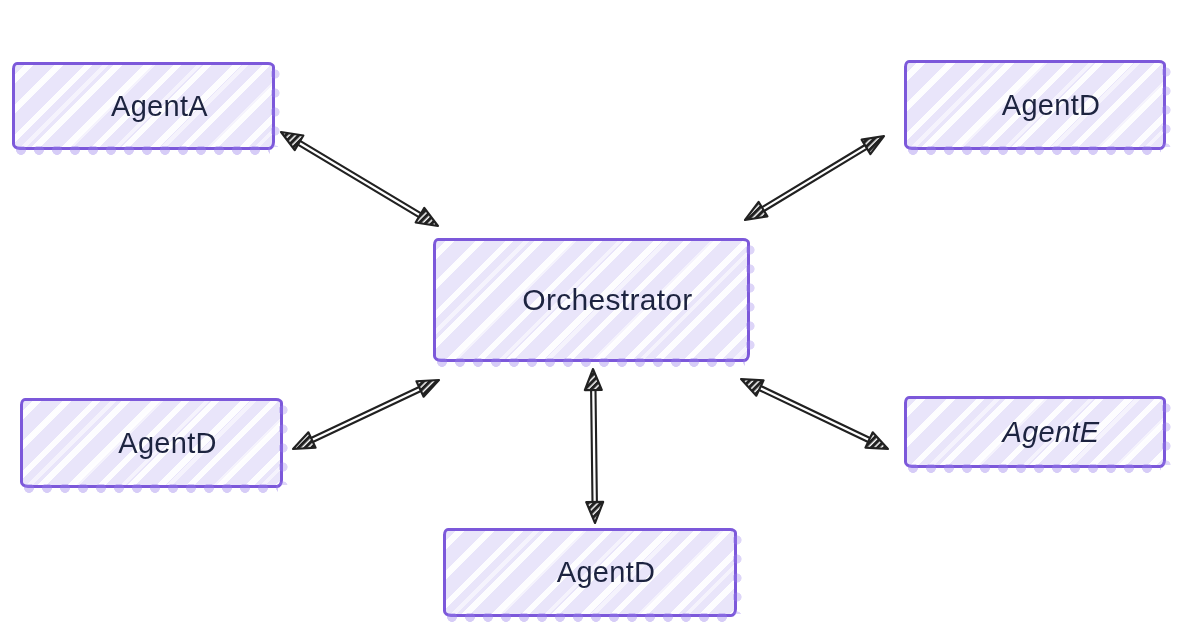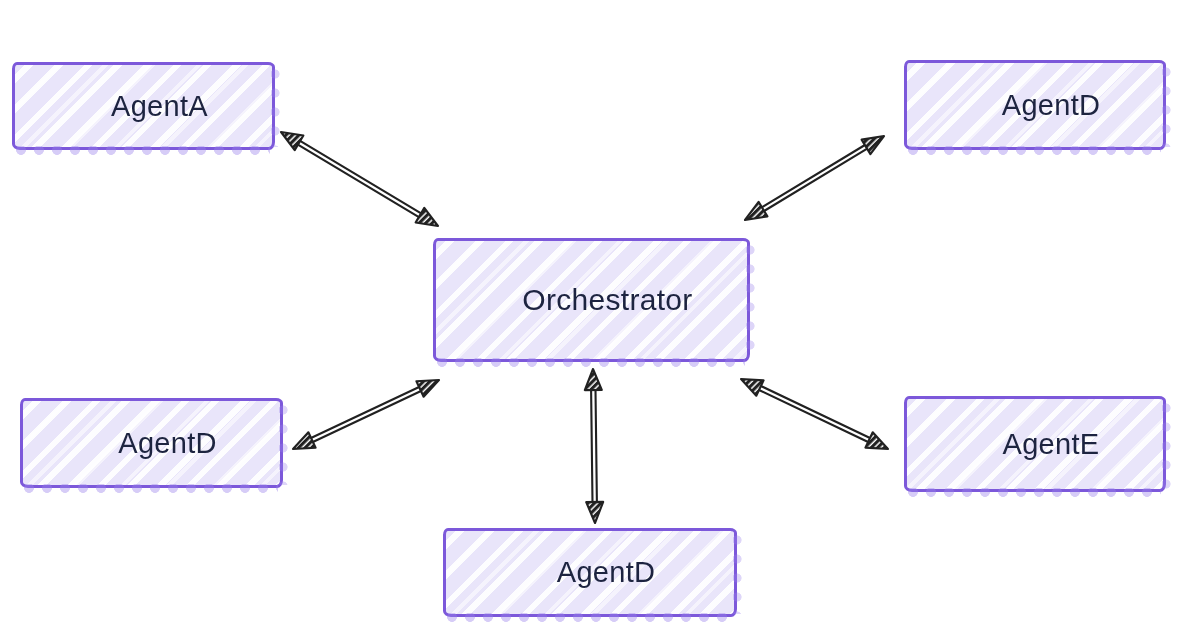--- a/index.html
+++ b/index.html
@@ -98,21 +98,21 @@
   </div>
 
   <div class="node" id="node-orchestrator" style="left:433px; top:238px; width:317px; height:124px;">
     <span class="label">Orchestrator</span>
   </div>
 
   <div class="node" id="node-agent-d" style="left:20px; top:398px; width:263px; height:90px;">
     <span class="label">AgentD</span>
   </div>
 
-  <div class="node" id="node-agent-e" style="left:904px; top:396px; width:262px; height:96px;">
+  <div class="node" id="node-agent-e" style="left:904px; top:396px; width:262px; height:72px;font-style:italic;">
     <span class="label">AgentE</span>
   </div>
 
   <div class="node" id="node-agent-b" style="left:443px; top:528px; width:294px; height:89px;">
     <span class="label">AgentD</span>
   </div>
 
   <svg id="arrows" width="1178" height="633" viewBox="0 0 1178 633" xmlns="http://www.w3.org/2000/svg">
     <defs>
       <pattern id="headhatch" width="4.6" height="4.6" patternUnits="userSpaceOnUse" patternTransform="rotate(45)">

